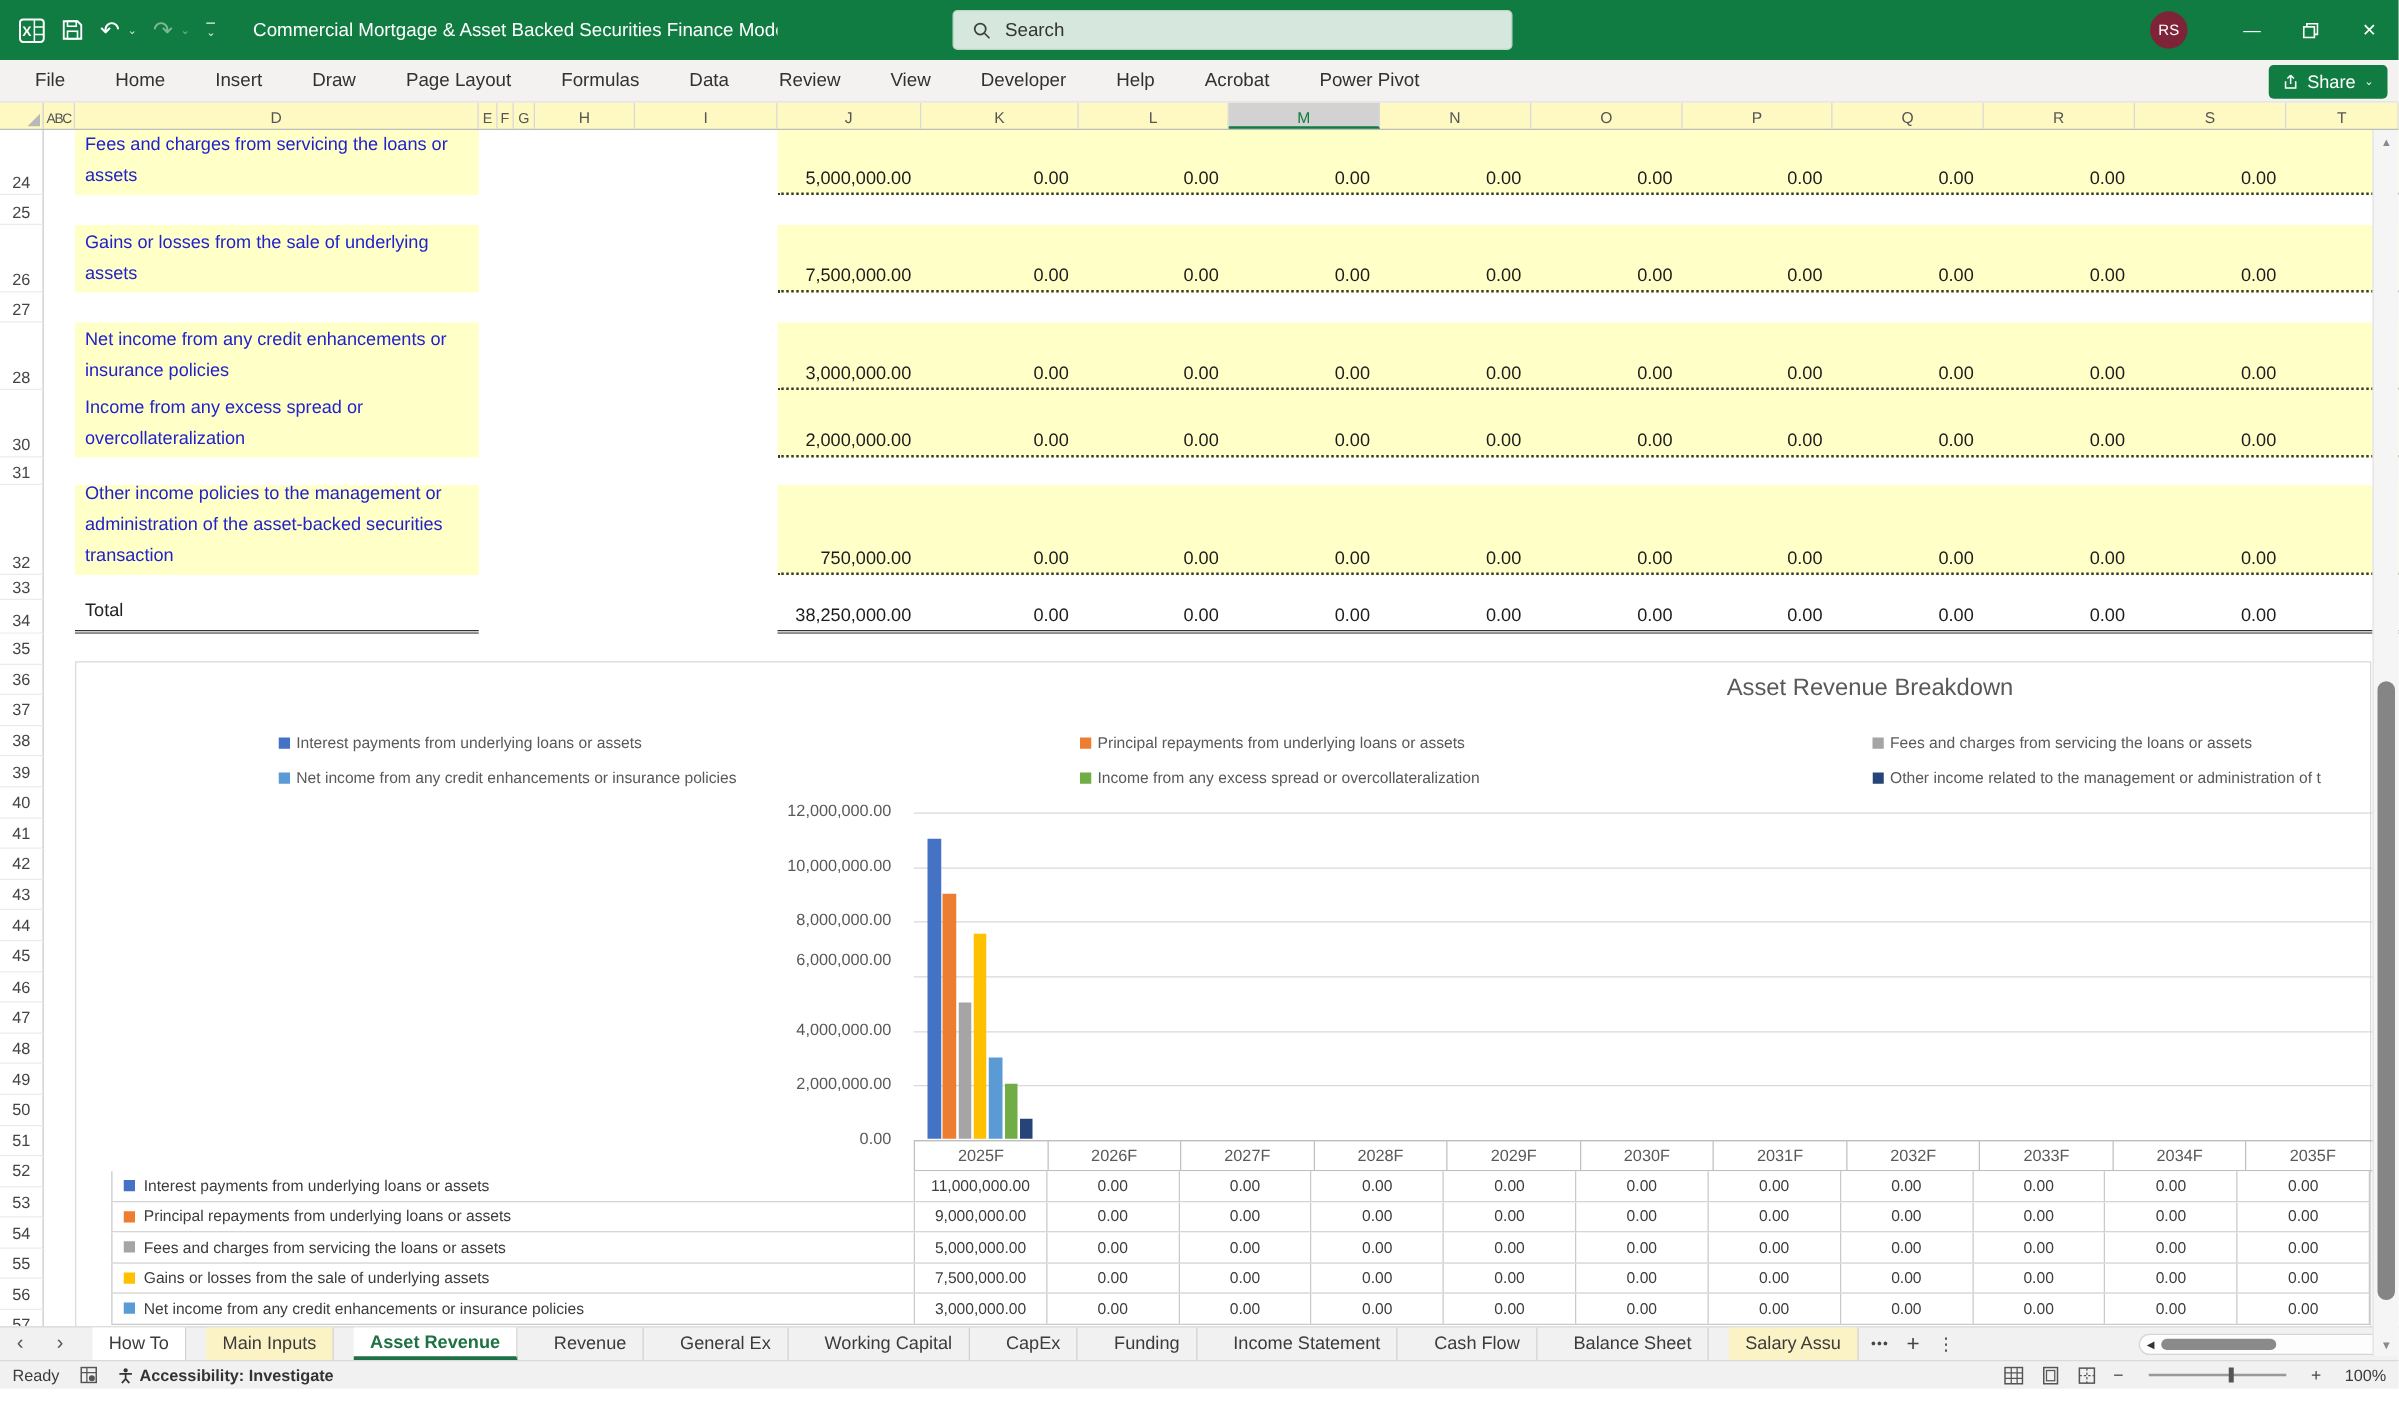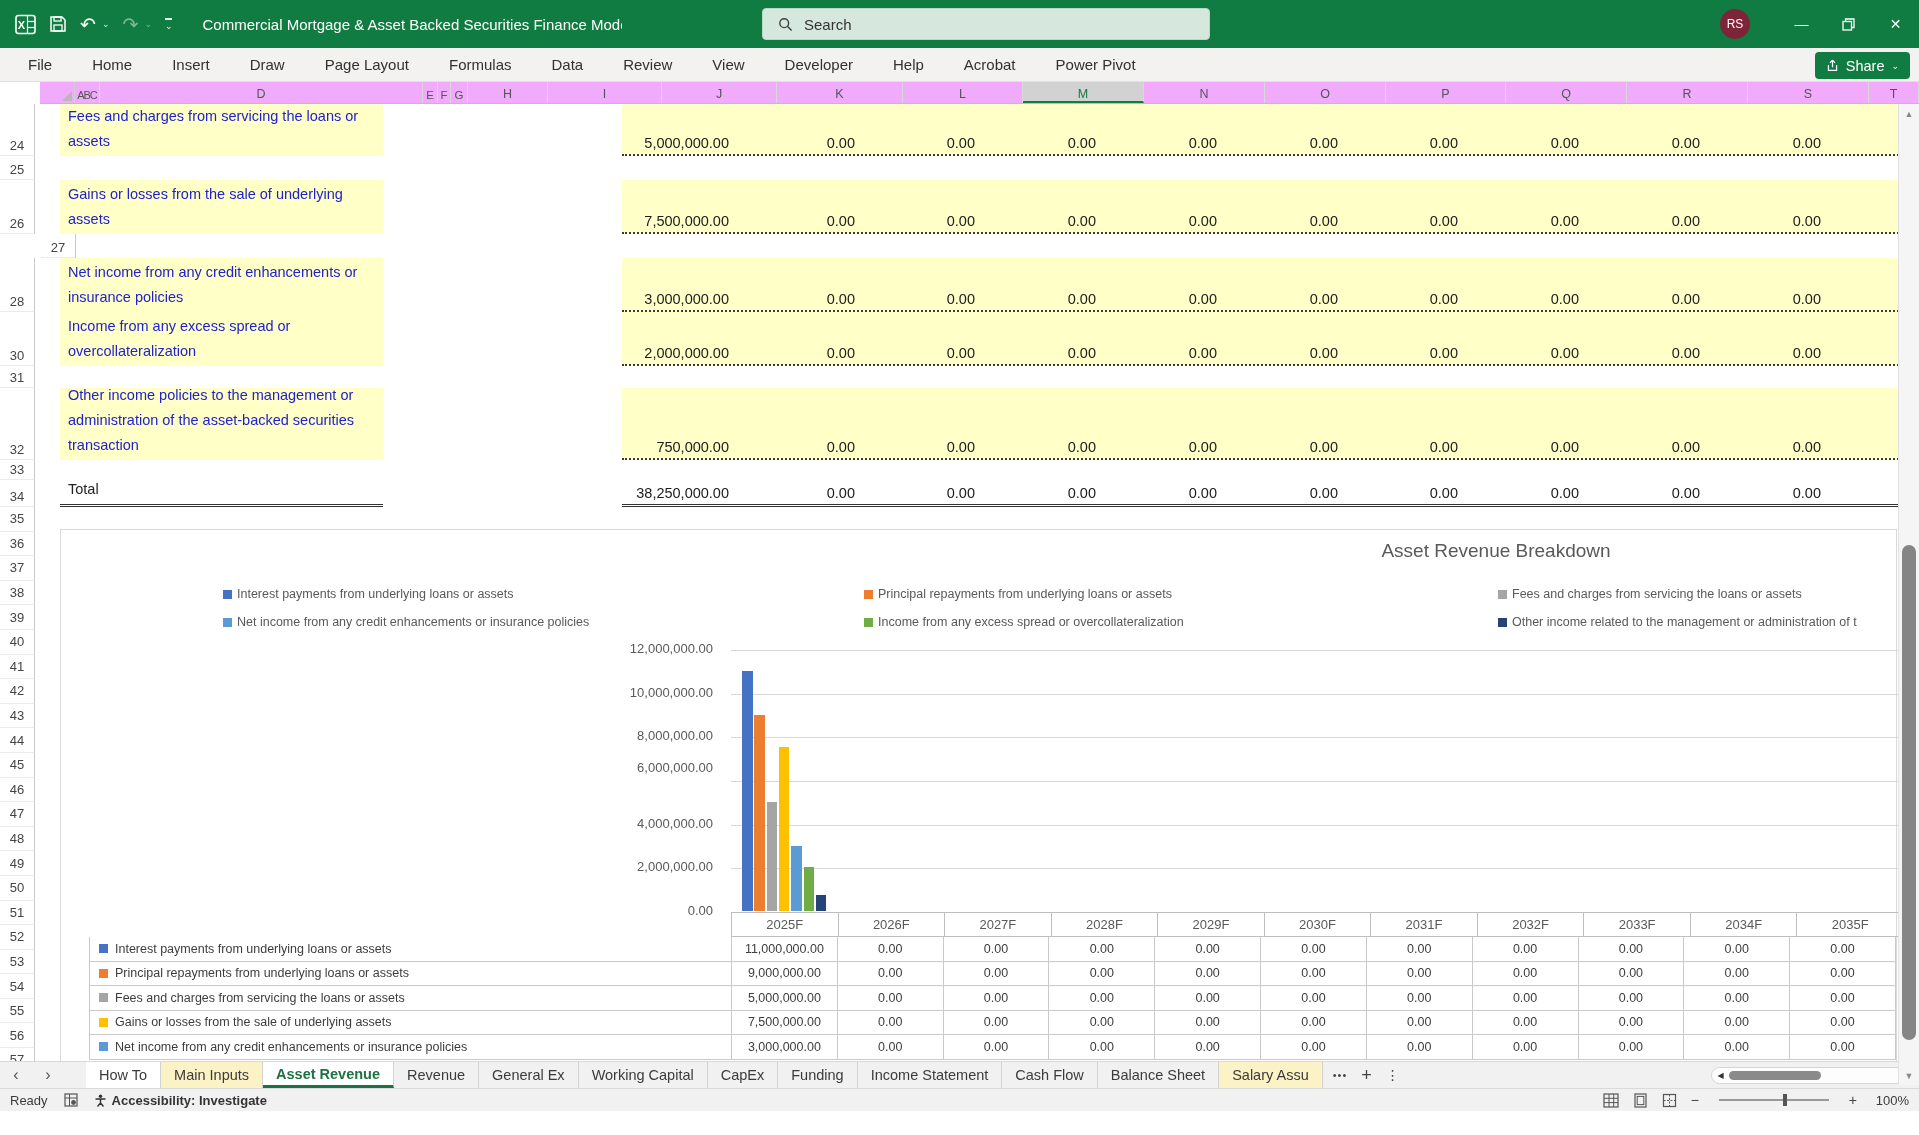--- a/index.html
+++ b/index.html
@@ -20,21 +20,21 @@
   .avatar{width:30px;height:30px;border-radius:50%;background:#7E2438;color:#fff;font-size:12px;display:flex;align-items:center;justify-content:center;margin-right:28px;}
   .winbtn{width:47px;height:48px;display:flex;align-items:center;justify-content:center;font-size:14px;color:#fff;}
 
   
   .menubar{height:34px;background:#F3F2F1;display:flex;align-items:center;padding-left:16px;position:relative;border-bottom:1px solid #E3E2E1;}
   .menu-tab{padding:0 12px;font-size:15px;color:#323130;height:100%;display:flex;align-items:center;white-space:nowrap;}
   .share-btn{position:absolute;right:9px;top:4px;height:27px;background:#107C41;color:#fff;border-radius:4px;display:flex;align-items:center;gap:7px;padding:0 11px;font-size:14.5px;}
   .share-chev{font-size:9px;}
 
   
-  .colheaders{height:22px;display:flex;background:#f0abfc;border-bottom:1px solid #BDBDBD;font-size:12.5px;color:#555;margin-left:40px;}
+  .colheaders{height:22px;display:flex;background:#fef9c3;border-bottom:1px solid #BDBDBD;font-size:12.5px;color:#555;}
   .corner{width:35px;border-right:1px solid #CFCFCF;position:relative;flex:none;}
   .corner::after{content:'';position:absolute;right:2px;bottom:2px;border-left:10px solid transparent;border-bottom:10px solid #B8B8B8;}
   .colh{display:flex;align-items:flex-end;justify-content:center;border-right:1px solid #D8D8D8;overflow:hidden;flex:none;padding-bottom:2px;}
   .colh.abc{font-size:11px;letter-spacing:-1px;}
   .colh.narrow{font-size:11.5px;}
   .colh.sel{background:#D2D2D2;color:#107C41;border-bottom:2px solid #107C41;padding-bottom:0;}
 
   
   .gridupper{background:#fff;}
   .grow{display:flex;}
@@ -76,21 +76,21 @@
   
   .vscroll{position:absolute;right:0;top:104px;bottom:50px;width:21px;background:#F5F5F5;border-left:1px solid #E2E2E2;z-index:6;}
   .varrow{position:absolute;left:0;right:0;height:15px;color:#8a8a8a;font-size:9px;display:flex;align-items:center;justify-content:center;}
   .varrow.up{top:2px;}
   .varrow.down{bottom:2px;}
   .vthumb{position:absolute;left:3px;right:3px;top:441px;height:495px;background:#858585;border-radius:8px;}
 
   
   .tabbar{height:27px;background:#F1F1F1;display:flex;align-items:center;border-top:1px solid #D8D8D8;position:relative;}
   .tabnav{width:32px;text-align:center;font-size:16px;color:#555;flex:none;}
-  .tabstrip{display:flex;height:100%;margin-left:22px;}
+  .tabstrip{display:flex;height:100%;margin-left:10px;gap:16px;}
   .stab{height:100%;display:flex;align-items:center;padding:0 13px;font-size:14.5px;color:#3b3b3b;border-right:1px solid #D2D2D2;white-space:nowrap;}
   .stab.white{background:#FFFFFF;}
   .stab.yellow{background:#FBF3C5;}
   .stab.active{background:#FFFFFF;color:#1E7145;font-weight:700;border-bottom:3px solid #1E7145;}
   .tabmisc{display:flex;align-items:center;gap:14px;margin-left:10px;color:#444;}
   .moretabs{font-size:11px;letter-spacing:1px;}
   .addsheet{font-size:18px;}
   .menudots{font-size:14px;}
   .hscroll{margin-left:auto;margin-right:8px;width:200px;height:17px;background:#FDFDFD;border:1px solid #D5D5D5;border-radius:9px;display:flex;align-items:center;position:relative;flex:none;}
   .harrow{width:17px;text-align:center;font-size:8px;color:#333;}
@@ -247,21 +247,21 @@
         <div class="vcell" style="width: 121px;">0.00</div>
         <div class="vcell" style="width: 121px;">0.00</div>
         <div class="vcell" style="width: 121px;">0.00</div>
         <div class="vcell" style="width: 120px;">0.00</div>
         <div class="vcell" style="width: 121px;">0.00</div>
         <div class="vcell" style="width: 121px;">0.00</div>
         <div class="vcell" style="width: 121px;">0.00</div>
         <div class="tstub"></div>
       </div>
     </div>
-    <div class="grow" style="height: 24px; padding-left: 41px;">
+    <div class="grow" style="height: 24px;">
       <div class="rnum">27</div>
       <div class="abccell"></div>
       <div class="dcell"></div>
       <div class="midcell"></div>
       <div class="band"></div>
     </div>
     <div class="grow" style="height: 54px;">
       <div class="rnum">28</div>
       <div class="abccell"></div>
       <div class="dcell yellow bluetext">Net income from any credit enhancements or insurance policies</div>

